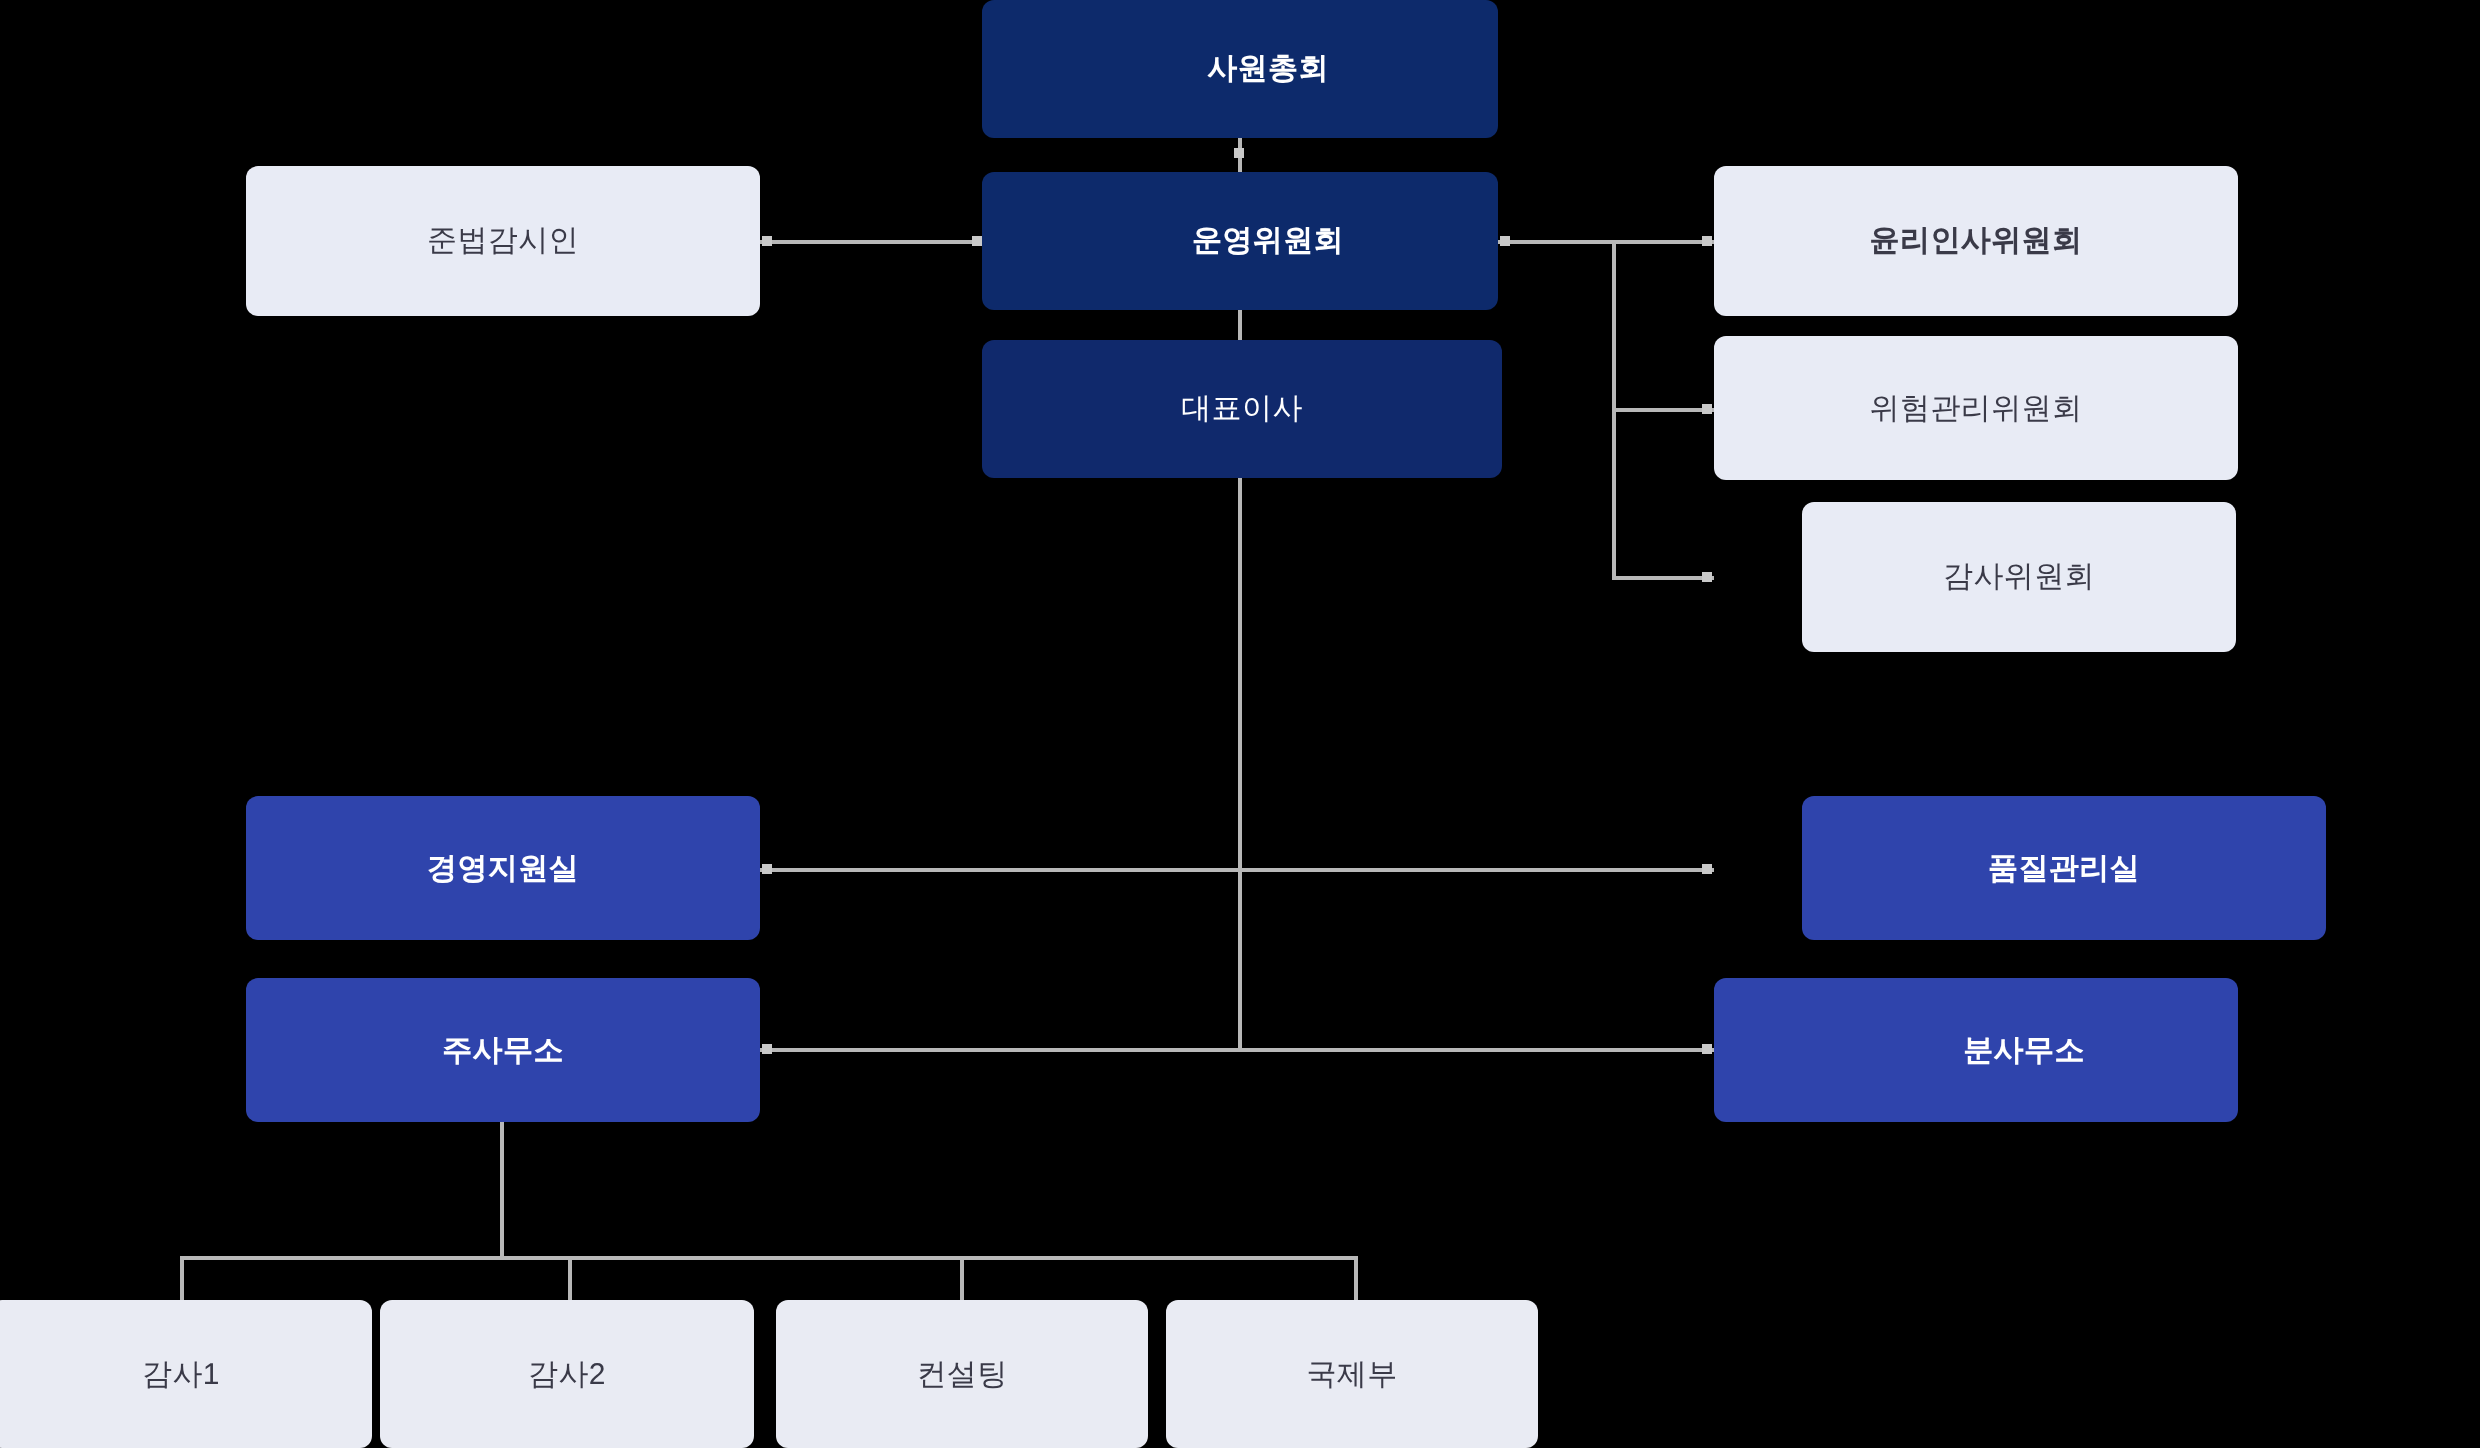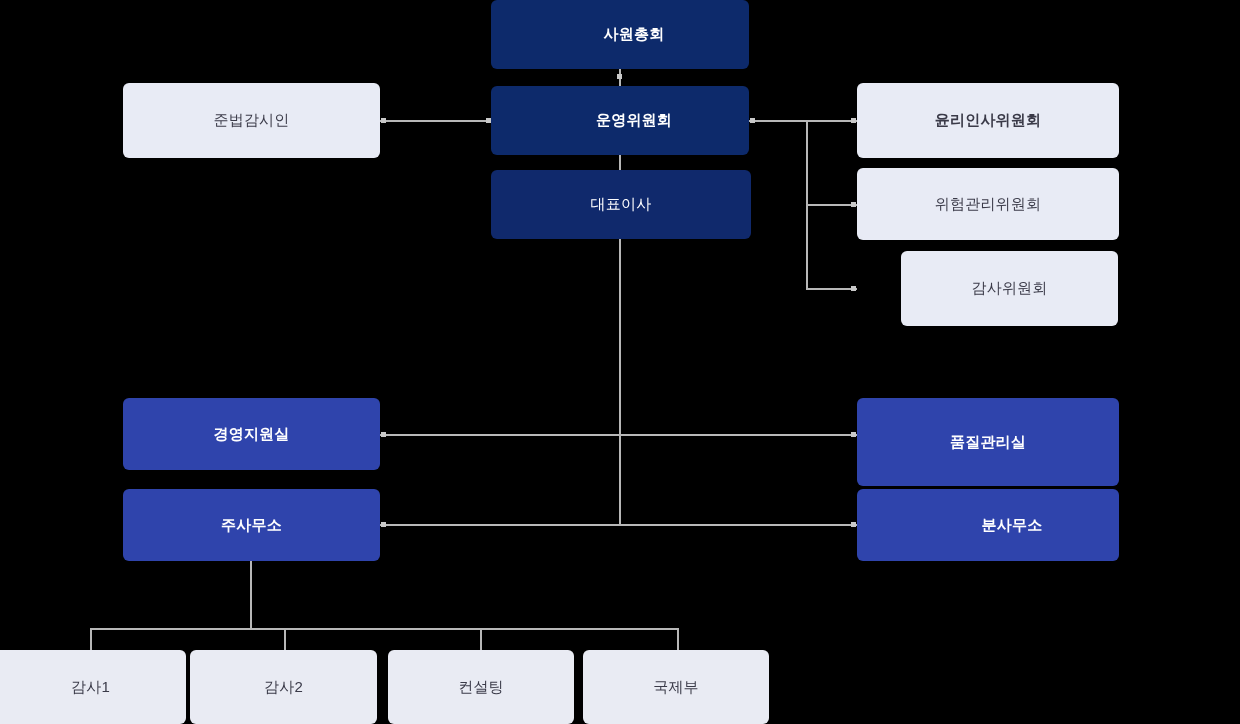--- a/index.html
+++ b/index.html
@@ -142,21 +142,21 @@
   </div>
 
   <div class="node light" style="left:857px; top:251px; width:217px; height:75px;margin-left:44px;">
     <span>감사위원회</span>
   </div>
 
   <div class="node blue" style="left:123px; top:398px; width:257px; height:72px;">
     <span>경영지원실</span>
   </div>
 
-  <div class="node blue" style="left:857px; top:398px; width:262px; height:88px;">
+  <div class="node blue" style="left:901px; top:398px; width:262px; height:72px;">
     <span>품질관리실</span>
   </div>
 
   <div class="node blue" style="left:123px; top:489px; width:257px; height:72px;">
     <span>주사무소</span>
   </div>
 
   <div class="node blue" style="left:857px; top:489px; width:262px; height:72px;padding-left:48px;">
     <span>분사무소</span>
   </div>

